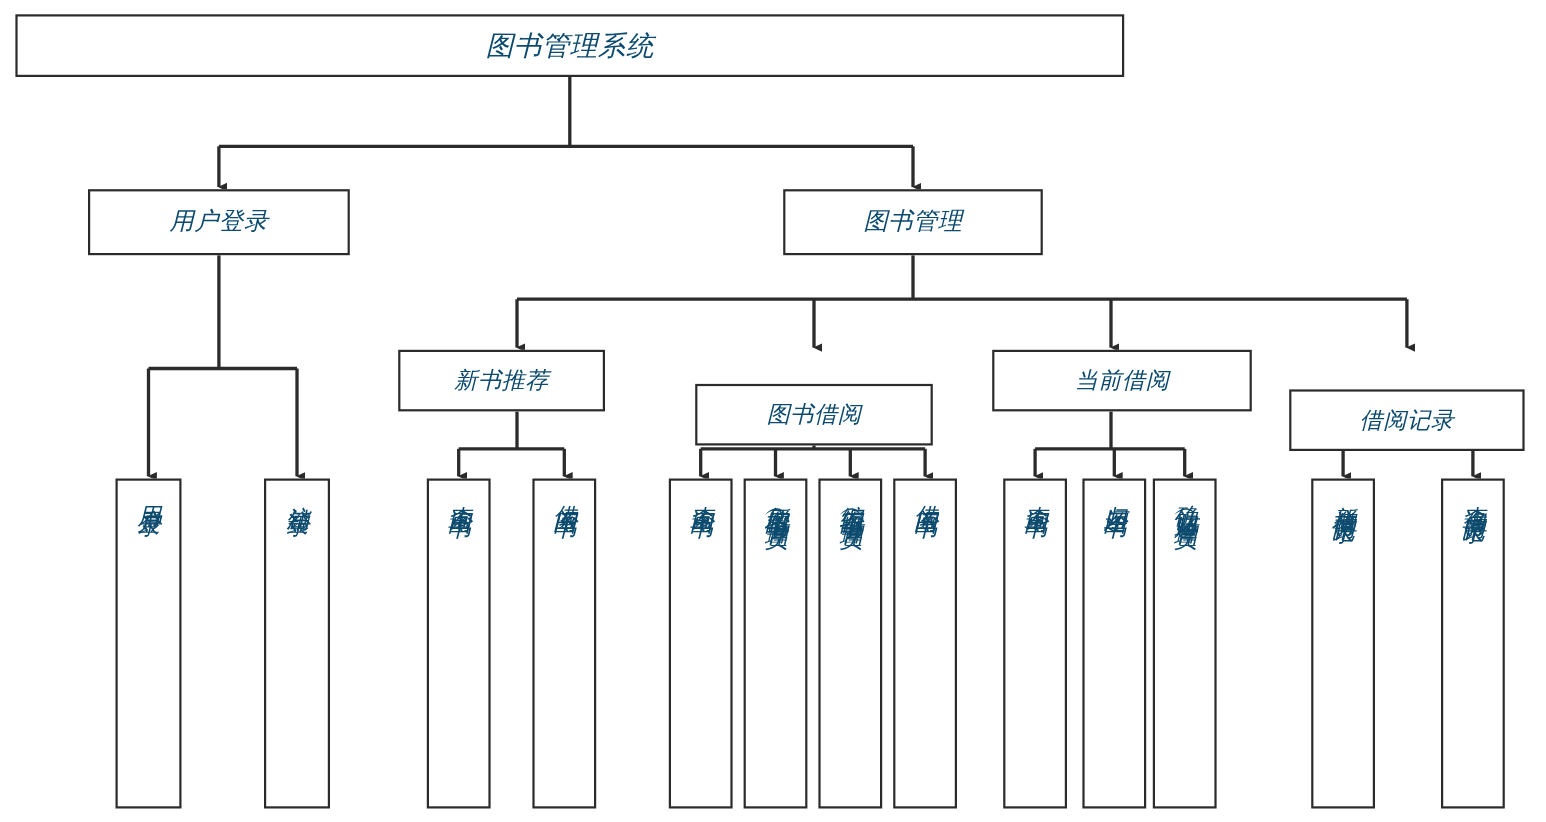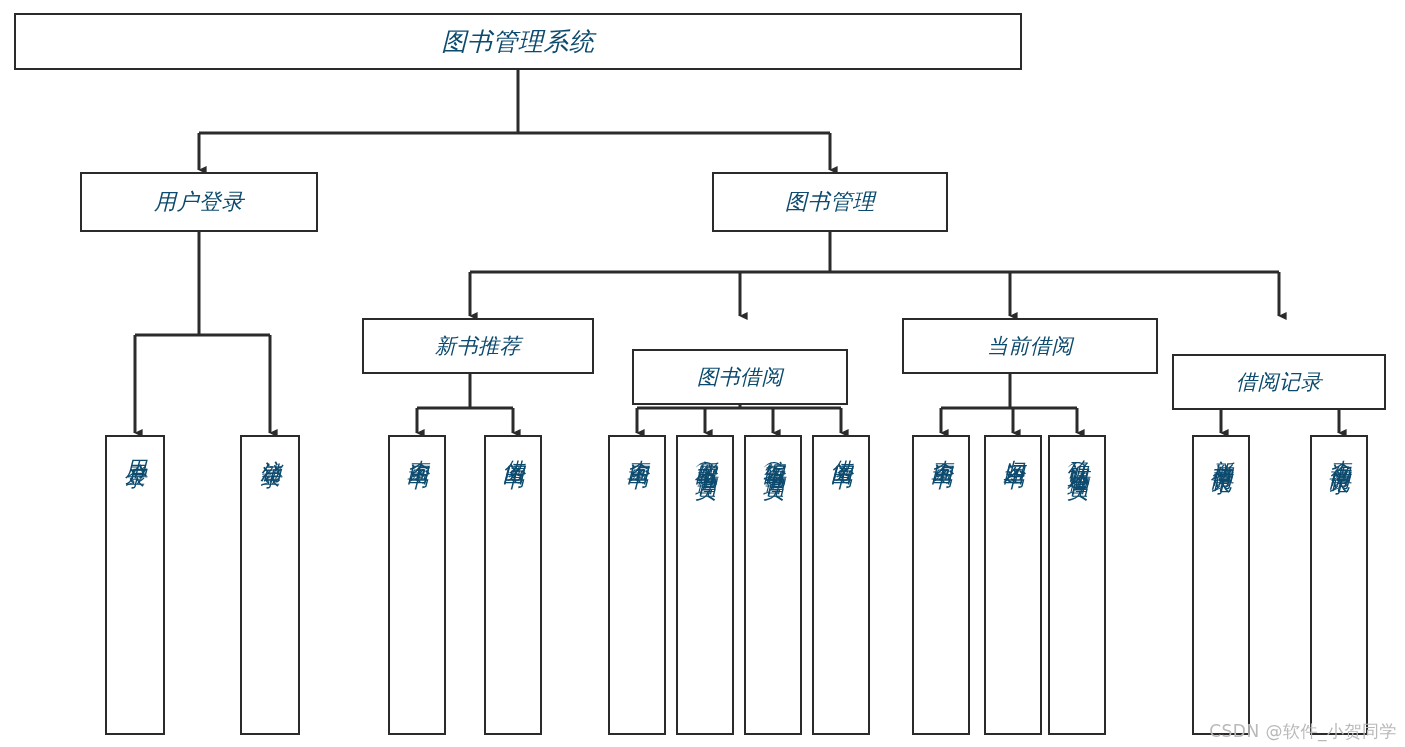--- a/index.html
+++ b/index.html
@@ -128,27 +128,27 @@
   <div id="nodes">
       <div class="node level-0 horiz" style="left: 14px; top: 13px; width: 1008px; height: 57px;">
         <span class="node-label">图书管理系统</span>
       </div>
       <div class="node level-1 horiz" style="left: 80px; top: 172px; width: 238px; height: 60px;">
         <span class="node-label">用户登录</span>
       </div>
       <div class="node level-1 horiz" style="left: 712px; top: 172px; width: 236px; height: 60px;">
         <span class="node-label">图书管理</span>
       </div>
-      <div class="node level-2 horiz" style="left: 362px; top: 318px; width: 232px; height: 56px;">
+      <div class="node level-2 horiz" style="left: 362px; top: 318px; width: 188px; height: 56px;">
         <span class="node-label">新书推荐</span>
       </div>
       <div class="node level-2 horiz" style="left: 632px; top: 318px; width: 216px; height: 56px; margin-top: 31px;">
         <span class="node-label">图书借阅</span>
       </div>
-      <div class="node level-2 horiz" style="left: 902px; top: 318px; width: 256px; height: 56px;">
+      <div class="node level-2 horiz" style="left: 902px; top: 318px; width: 236px; height: 56px;">
         <span class="node-label">当前借阅</span>
       </div>
       <div class="node level-2 horiz" style="left: 1172px; top: 318px; width: 214px; height: 56px; margin-top: 36px;">
         <span class="node-label">借阅记录</span>
       </div>
       <div class="node leaf vert" style="left: 105px; top: 435px; width: 60px; height: 300px;">
         <span class="node-label">用户登录</span>
       </div>
       <div class="node leaf vert" style="left: 240px; top: 435px; width: 60px; height: 300px;">
         <span class="node-label">注销登录</span>
@@ -181,14 +181,13 @@
         <span class="node-label">确认归还（管理员）</span>
       </div>
       <div class="node leaf vert" style="left: 1192px; top: 435px; width: 58px; height: 300px;">
         <span class="node-label">新增借阅记录</span>
       </div>
       <div class="node leaf vert" style="left: 1310px; top: 435px; width: 58px; height: 300px;">
         <span class="node-label">查询借阅记录</span>
       </div>
     </div>
 
-  <div id="watermark">CSDN @软件_小贺同学</div>
 </div>
 
 </body></html>

